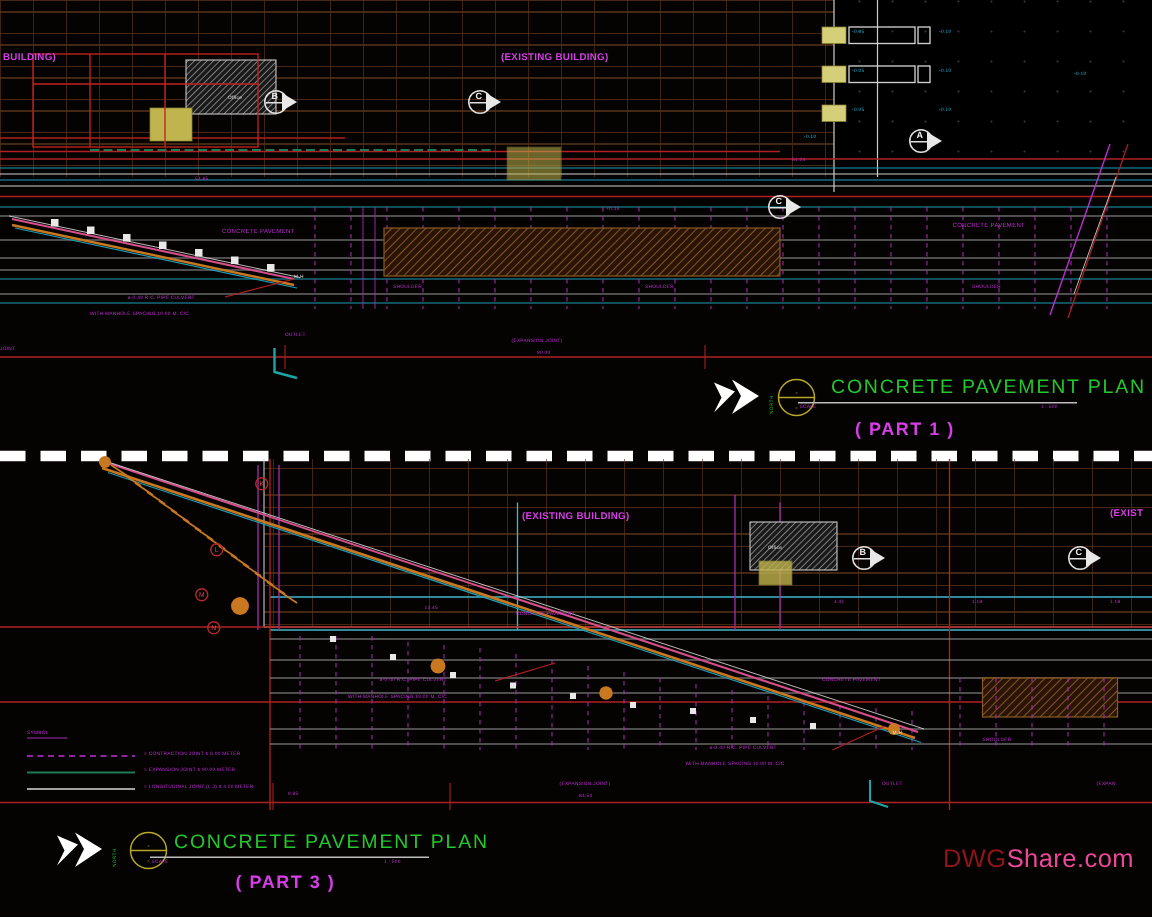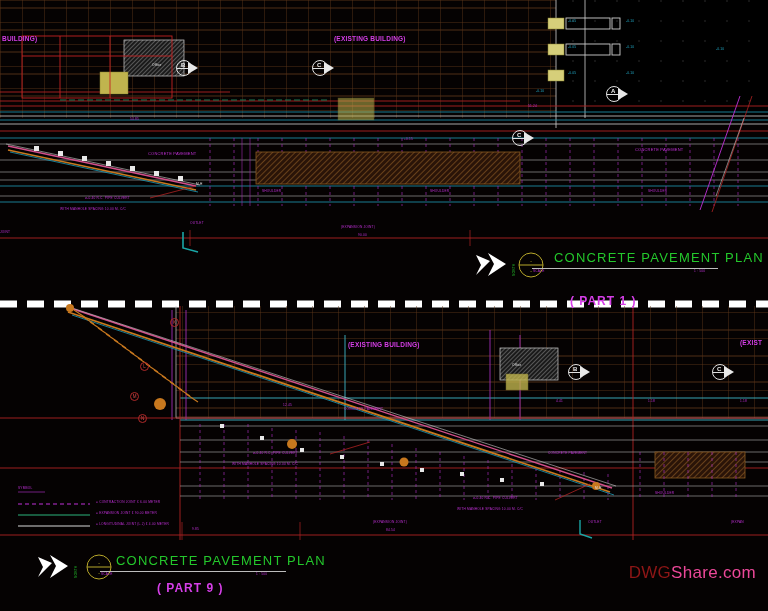--- a/index.html
+++ b/index.html
@@ -428,21 +428,21 @@
       <circle cx="13" cy="13" r="12" fill="none" stroke="#b8a82a" stroke-width="1"></circle>
       <line x1="1" y1="13" x2="25" y2="13" stroke="#b8a82a" stroke-width="1"></line>
       <text x="13" y="11" font-size="5" fill="#b8a82a" text-anchor="middle" font-family="Liberation Sans">-</text>
       <text x="13" y="21" font-size="5" fill="#b8a82a" text-anchor="middle" font-family="Liberation Sans">-</text>
     </svg>
 
     <div class="lbl grn title" style="left:554px; top:251px;">CONCRETE PAVEMENT PLAN</div>
     <div class="tline" style="left:532px; top:268px; width:186px;"></div>
     <div class="lbl mag tiny" style="left:533px; top:270px;">SCALE</div>
     <div class="lbl mag tiny" style="left:694px; top:270px;">1 : 500</div>
-    <div class="lbl magb part" style="left:570px; top:295px;">( PART 1 )</div>
+    <div class="lbl magb part" style="left:570px; top:280px;">( PART 1 )</div>
   </div>
 
   <div class="lbl magb md" style="left:348px; top:342px;">(EXISTING BUILDING)</div>
   <div class="lbl magb md" style="left:740px; top:340px;">(EXIST</div>
 
   <div class="lbl mag tiny" style="left:344px; top:408px;">CONCRETE PAVEMENT</div>
   <div class="lbl mag tiny" style="left:548px; top:452px;">CONCRETE PAVEMENT</div>
   <div class="lbl mag tiny" style="left:655px; top:492px;">SHOULDER</div>
 
   <div class="lbl mag tiny" style="left:253px; top:452px;">ø-0.40 R.C. PIPE CULVERT</div>
@@ -502,20 +502,20 @@
       <circle cx="13" cy="13" r="12" fill="none" stroke="#b8a82a" stroke-width="1"></circle>
       <line x1="1" y1="13" x2="25" y2="13" stroke="#b8a82a" stroke-width="1"></line>
       <text x="13" y="11" font-size="5" fill="#b8a82a" text-anchor="middle" font-family="Liberation Sans">-</text>
       <text x="13" y="21" font-size="5" fill="#b8a82a" text-anchor="middle" font-family="Liberation Sans">-</text>
     </svg>
 
     <div class="lbl grn title" style="left:116px; top:554px;">CONCRETE PAVEMENT PLAN</div>
     <div class="tline" style="left:100px; top:571px; width:186px;"></div>
     <div class="lbl mag tiny" style="left:101px; top:573px;">SCALE</div>
     <div class="lbl mag tiny" style="left:256px; top:573px;">1 : 500</div>
-    <div class="lbl magb part" style="left:157px; top:582px;">( PART 9 )</div>
+    <div class="lbl magb part" style="left:157px; top:582px;">( PART 3 )</div>
   </div>
 
   <div id="watermark">
     <span class="w1">DWG</span><span class="w2">Share.com</span>
   </div>
 
 </div>
 
 </body></html>

